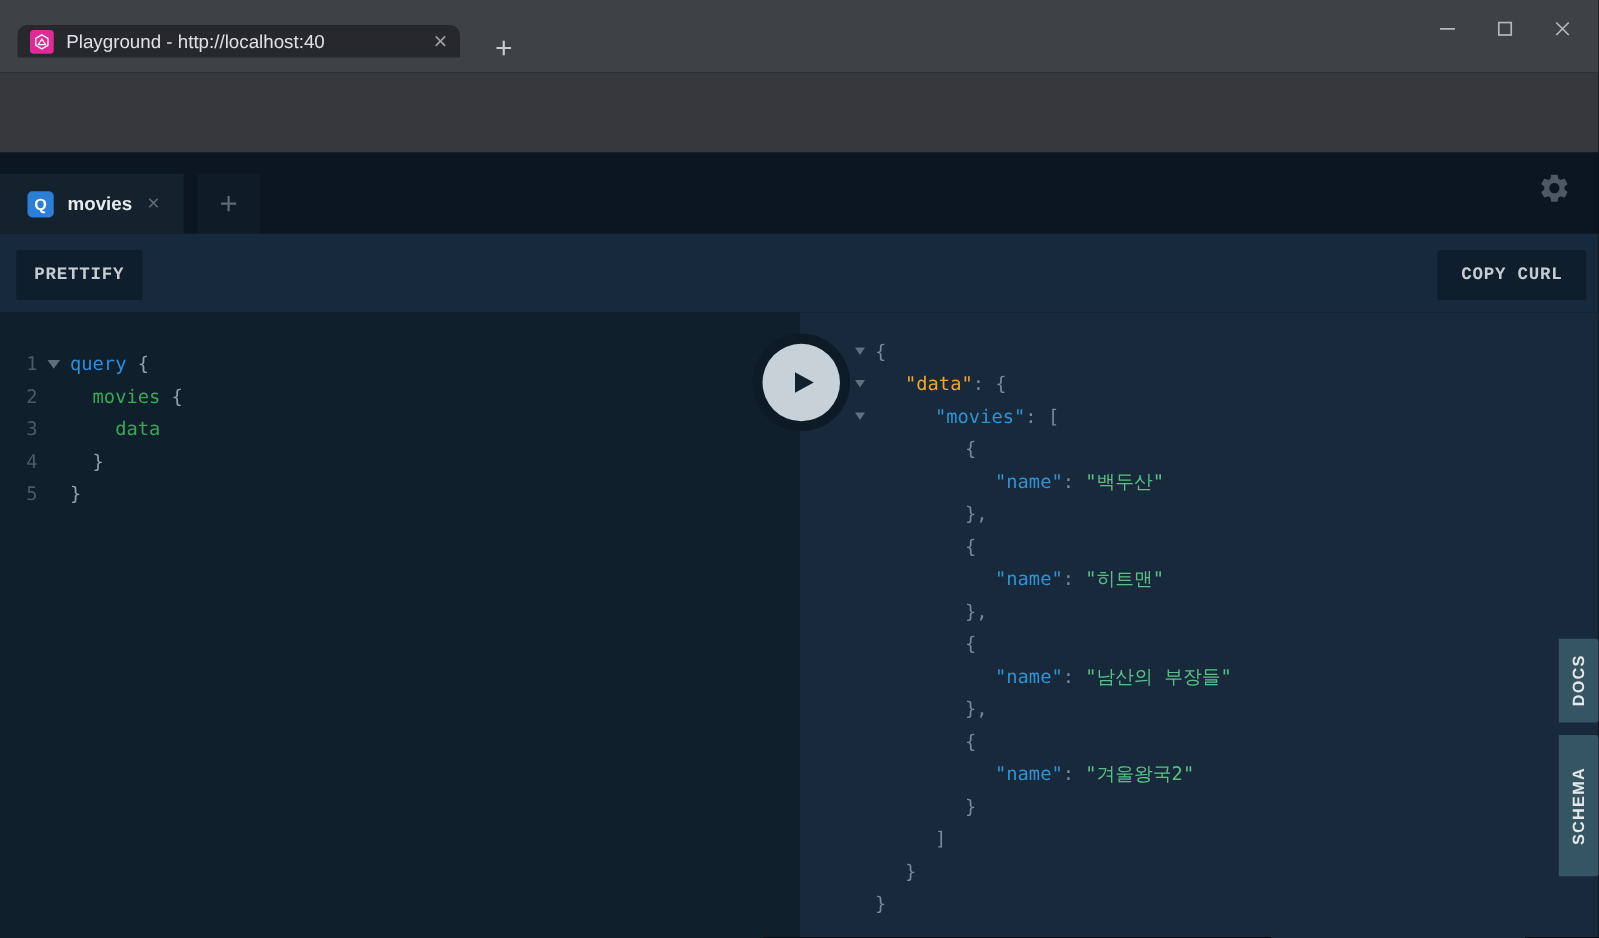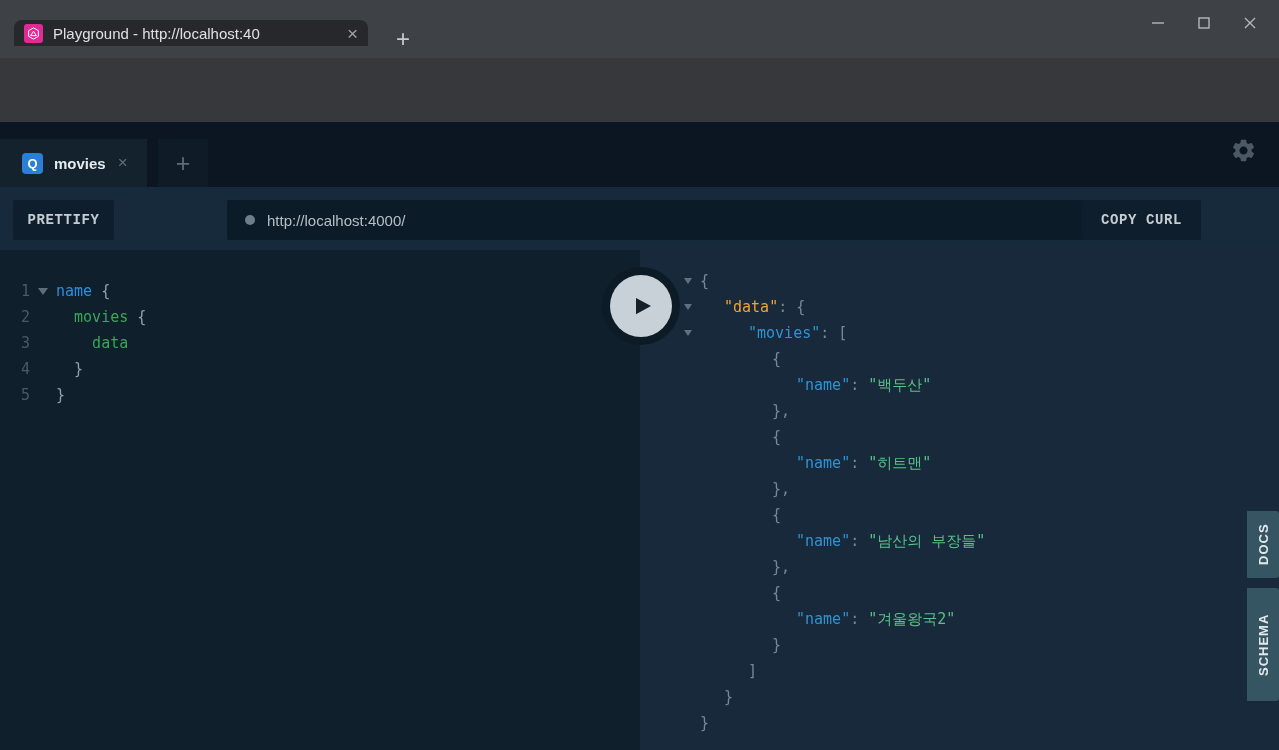--- a/index.html
+++ b/index.html
@@ -46,21 +46,21 @@
   .pg-tab-close{color:#5e6e7a;font-size:17px;margin-left:12px;}
   .pg-newtab{position:absolute;left:158px;top:17px;width:50px;height:48px;background:#0f1c27;color:#5c6b77;
              font-size:25px;font-weight:300;display:flex;align-items:center;justify-content:center;}
   .pg-gear{position:absolute;left:1228px;top:13px;width:30px;height:30px;display:flex;align-items:center;justify-content:center;}
 
   .pg-toolbar{position:absolute;left:0;top:65px;width:1279px;height:63px;background:#172a3b;}
   .pg-btn{position:absolute;top:13px;height:40px;background:#0e1e2c;color:#c6cdd2;font-size:14px;font-weight:bold;
           letter-spacing:.6px;display:flex;align-items:center;justify-content:center;border-radius:2px;font-family:Liberation Mono, monospace;}
   .btn-prettify{left:13px;width:101px;}
   .btn-history{left:120px;width:101px;}
-  .btn-copycurl{left:1082px;width:119px;}
+  .btn-copycurl{left:1150px;width:119px;}
   .endpoint{position:absolute;left:227px;top:13px;width:915px;height:40px;background:#0c1b28;border-radius:2px;
             display:flex;align-items:center;padding-left:18px;box-sizing:border-box;}
   .endpoint-dot{width:10px;height:10px;border-radius:50%;background:#6e7e8a;flex:0 0 auto;}
   .endpoint-url{color:#b6bfc7;font-size:15px;margin-left:12px;}
 
   .editors{position:absolute;left:0;top:128px;width:1279px;height:500px;}
   .query-pane{position:absolute;left:0;top:0;width:640px;height:500px;background:#0f1f2b;padding-top:28px;box-sizing:border-box;}
   .resp-pane{position:absolute;left:640px;top:0;width:639px;height:500px;background:#17293a;padding-top:18px;box-sizing:border-box;}
 
   .code-line,.resp-line{display:flex;align-items:center;height:26px;
@@ -204,30 +204,26 @@
     </div>
     <div class="pg-newtab">+</div>
     <span class="pg-gear">
       <svg width="27" height="27" viewBox="0 0 24 24" fill="#4c5863">
           <path d="M19.14 12.94c.04-.3.06-.61.06-.94 0-.32-.02-.64-.07-.94l2.03-1.58c.18-.14.23-.41.12-.61l-1.92-3.32c-.12-.22-.37-.29-.59-.22l-2.39.96c-.5-.38-1.03-.7-1.62-.94l-.36-2.54c-.04-.24-.24-.41-.48-.41h-3.84c-.24 0-.43.17-.47.41l-.36 2.54c-.59.24-1.13.57-1.62.94l-2.39-.96c-.22-.08-.47 0-.59.22L2.74 8.87c-.12.21-.08.47.12.61l2.03 1.58c-.05.3-.09.63-.09.94s.02.64.07.94l-2.03 1.58c-.18.14-.23.41-.12.61l1.92 3.32c.12.22.37.29.59.22l2.39-.96c.5.38 1.03.7 1.62.94l.36 2.54c.05.24.24.41.48.41h3.84c.24 0 .44-.17.47-.41l.36-2.54c.59-.24 1.13-.56 1.62-.94l2.39.96c.22.08.47 0 .59-.22l1.92-3.32c.12-.22.07-.47-.12-.61l-2.01-1.58zM12 15.6c-1.98 0-3.6-1.62-3.6-3.6s1.62-3.6 3.6-3.6 3.6 1.62 3.6 3.6-1.62 3.6-3.6 3.6z"></path>
         </svg>
     </span>
 
     <div class="pg-toolbar">
       <div class="pg-btn btn-prettify">PRETTIFY</div>
-      <div class="endpoint">
-        <span class="endpoint-dot"></span>
-        <span class="endpoint-url">http://localhost:4000/</span>
-      </div>
       <div class="pg-btn btn-copycurl">COPY CURL</div>
     </div>
 
     <div class="editors">
       <div class="query-pane">
-          <div class="code-line"><span class="gutter-num">1</span><span class="fold-slot"><span class="arrow"></span></span><span><span class="tk-kw">name</span><span class="tk-p"> {</span></span></div>
+          <div class="code-line"><span class="gutter-num">1</span><span class="fold-slot"><span class="arrow"></span></span><span><span class="tk-kw">query</span><span class="tk-p"> {</span></span></div>
           <div class="code-line"><span class="gutter-num">2</span><span class="fold-slot"></span><span><span class="tk-field">  movies</span><span class="tk-p"> {</span></span></div>
           <div class="code-line"><span class="gutter-num">3</span><span class="fold-slot"></span><span><span class="tk-field">    data</span></span></div>
           <div class="code-line"><span class="gutter-num">4</span><span class="fold-slot"></span><span><span class="tk-p">  }</span></span></div>
           <div class="code-line"><span class="gutter-num">5</span><span class="fold-slot"></span><span><span class="tk-p">}</span></span></div>
         </div>
       <div class="resp-pane">
           <div class="resp-line"><span class="arrow-slot"><span class="arrow-sm"></span></span><span style="padding-left: 0px;"><span class="tk-p">{</span></span></div>
           <div class="resp-line"><span class="arrow-slot"><span class="arrow-sm"></span></span><span style="padding-left: 24px;"><span class="tk-kdata">"data"</span><span class="tk-p">: {</span></span></div>
           <div class="resp-line"><span class="arrow-slot"><span class="arrow-sm"></span></span><span style="padding-left: 48px;"><span class="tk-key">"movies"</span><span class="tk-p">: [</span></span></div>
           <div class="resp-line"><span class="arrow-slot"></span><span style="padding-left: 72px;"><span class="tk-p">{</span></span></div>

